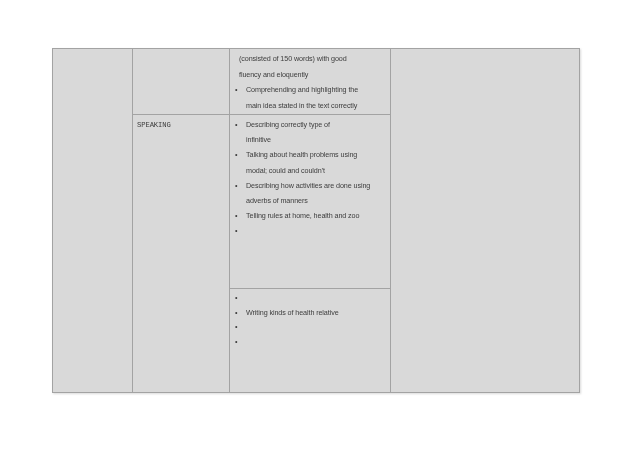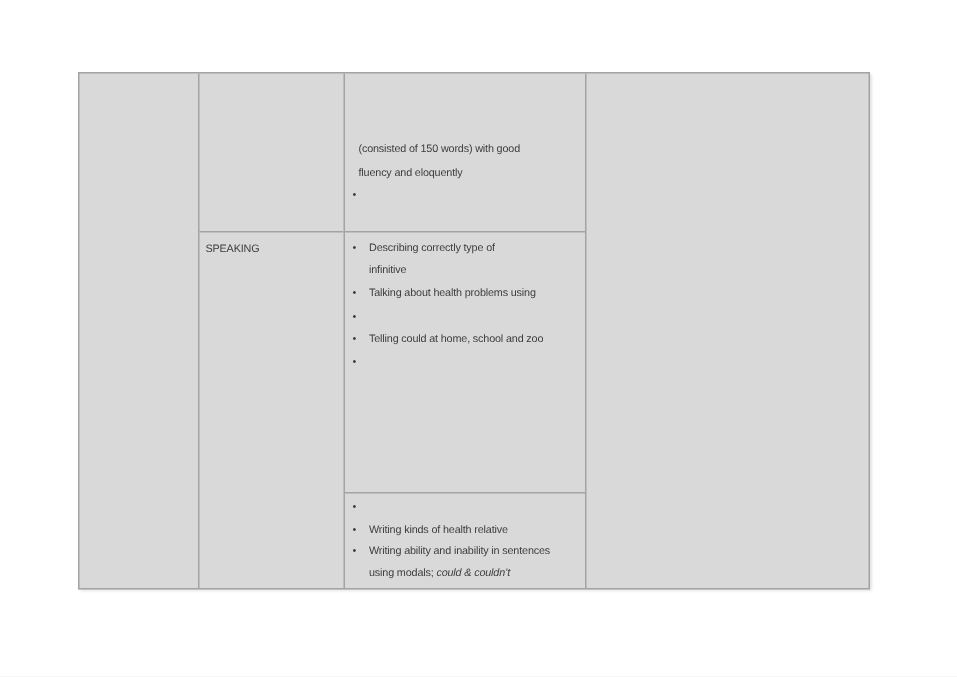--- a/index.html
+++ b/index.html
@@ -30,32 +30,32 @@
     background: var(--fill);
     border: 1px solid var(--border);
     box-shadow: 1px 1px 2px rgba(0,0,0,0.15);
   }
   .col { height: 100%; }
   .col-a { width: 79px; }
   .col-b { width: 97px; border-left: 1px solid var(--border); display: flex; flex-direction: column; }
   .col-c { width: 161px; border-left: 1px solid var(--border); display: flex; flex-direction: column; }
   .col-d { flex: 1; border-left: 1px solid var(--border); }
   .cell { overflow: hidden; width: 100%; }
-  .r0 { height: 65px; margin-top: 40px; }
+  .r0 { height: 65px; }
   .r1 { height: 174px; border-top: 1px solid var(--border); }
   .r2 { flex: 1; border-top: 1px solid var(--border); }
   .label-cell { padding: 3px 3px 0 4px; }
   .label-cell span,
   .line,
   .marker {
     font-size: 7.2px;
     letter-spacing: -0.1px;
     color: var(--text);
   }
-  .label-cell span { line-height: 15px; display: block; white-space: nowrap; }
+  .label-cell span { line-height: 15px; display: block; white-space: nowrap; font-family: Liberation Mono, monospace; }
   .content-cell { padding: 2px 4px 0 4px; }
   .item { display: flex; align-items: flex-start; }
   .marker {
     flex: 0 0 12px;
     padding-left: 1px;
     line-height: 15.2px;
   }
   .continuation { padding-left: 5px; }
   .lines { min-width: 0; }
   .line { line-height: 15.2px; white-space: nowrap; }
@@ -80,65 +80,70 @@
     <div class="col col-c" id="col-content">
         <div class="cell content-cell r0">
           <div class="item continuation">
             <div class="lines">
               <div class="line"><span>(consisted of 150 words) with good</span></div>
               <div class="line"><span>fluency and eloquently</span></div>
             </div>
           </div>
           <div class="item">
             <span class="marker">•</span>
+            <div class="lines">
+              <div class="line"><span>Comprehending and highlighting the</span></div>
+              <div class="line"><span>main idea stated in the text correctly</span></div>
+            </div>
           </div>
         </div>
         <div class="cell content-cell r1">
           <div class="item">
             <span class="marker">•</span>
             <div class="lines">
               <div class="line"><span>Describing correctly type of</span></div>
               <div class="line"><span>infinitive</span></div>
             </div>
           </div>
           <div class="item">
             <span class="marker">•</span>
             <div class="lines">
               <div class="line"><span>Talking about health problems using</span></div>
+              <div class="line"><span>modal; could and couldn’t</span></div>
             </div>
           </div>
           <div class="item">
             <span class="marker">•</span>
+            <div class="lines">
+              <div class="line"><span>Describing how activities are done using</span></div>
+              <div class="line"><span>adverbs of manners</span></div>
+            </div>
           </div>
           <div class="item">
             <span class="marker">•</span>
             <div class="lines">
-              <div class="line"><span>Telling could at home, school and zoo</span></div>
+              <div class="line"><span>Telling rules at home, health and zoo</span></div>
             </div>
           </div>
           <div class="item">
             <span class="marker">•</span>
           </div>
         </div>
         <div class="cell content-cell r2">
           <div class="item">
             <span class="marker">•</span>
           </div>
           <div class="item">
             <span class="marker">•</span>
             <div class="lines">
               <div class="line"><span>Writing kinds of health relative</span></div>
             </div>
           </div>
           <div class="item">
             <span class="marker">•</span>
-            <div class="lines">
-              <div class="line"><span>Writing ability and inability in sentences</span></div>
-              <div class="line"><span>using modals; </span><i>could &amp; couldn’t</i></div>
-            </div>
           </div>
           <div class="item">
             <span class="marker">•</span>
           </div>
         </div>
       </div>
     <div class="col col-d"></div>
   </div>
 </div>
 

